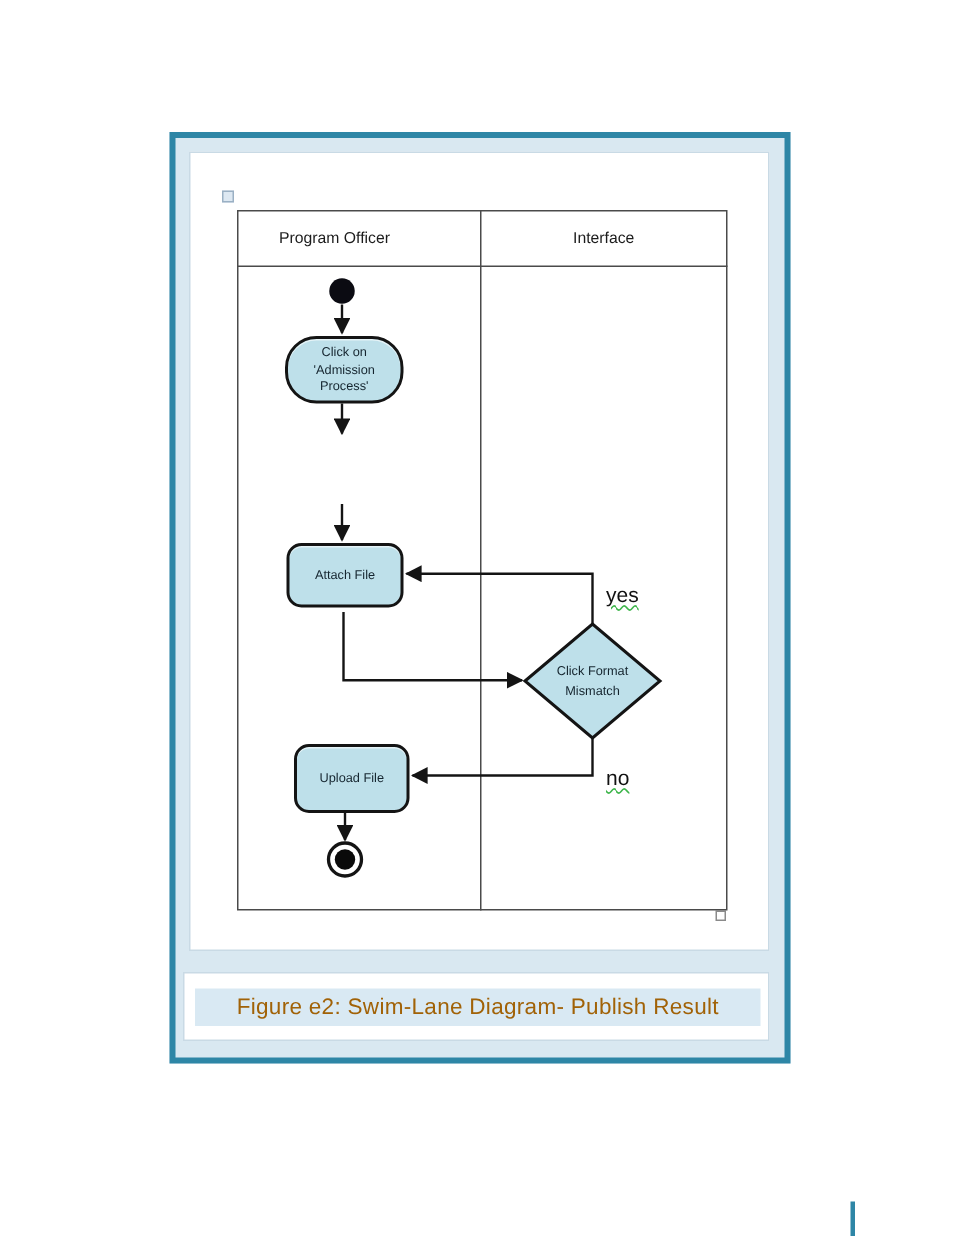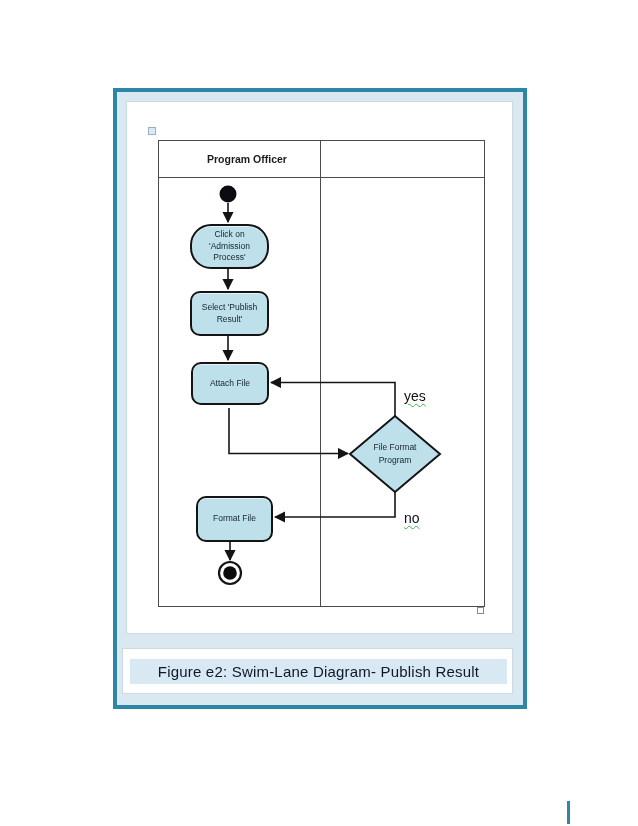--- a/index.html
+++ b/index.html
@@ -10,29 +10,29 @@
 
   
   .figure-frame { left:113px; top:88px; width:414px; height:621px;
                   border:4px solid #2e86a6; background:#d9e8f1; }
   .diagram-panel { left:126px; top:101px; width:387px; height:533px;
                    background:#ffffff; border:1px solid #c9dae5; }
   .caption-panel { left:122px; top:648px; width:391px; height:46px;
                    background:#ffffff; border:1px solid #c9dae5; }
   .caption-bar { left:130px; top:659px; width:377px; height:25px; background:#d9e9f3;
                  display:flex; align-items:center; justify-content:center; }
-  .caption-text { font-size:15px; color:#0f172a; letter-spacing:.2px; }
+  .caption-text { font-size:15px; color:#a16207; letter-spacing:.2px; }
 
   
   .swim-table { left:158px; top:140px; width:327px; height:467px; border:1px solid #4a4a4a; }
   .lane-divider { left:320px; top:140px; width:1px; height:467px; background:#4a4a4a; }
   .header-line { left:158px; top:177px; width:327px; height:1px; background:#4a4a4a; }
   .lane-header { height:37px; display:flex; align-items:center; justify-content:center;
                  font-size:10.5px; color:#1c1c1c; }
-  .lane-header.one { left:166px; top:140px; width:162px;font-weight:bold; }
+  .lane-header.one { left:142px; top:140px; width:162px; }
   .lane-header.two { left:320px; top:140px; width:165px; }
 
   .table-handle { left:148px; top:127px; width:8px; height:8px;
                   border:1px solid #9ab0c4; background:#dde8f2; }
   .resize-handle { left:477px; top:607px; width:7px; height:7px;
                    border:1px solid #8a8a8a; background:#fdfdfd; }
 
   
   .node { position:absolute; background:#bee0ea; border:2px solid #141414; border-radius:10px;
           display:flex; align-items:center; justify-content:center; text-align:center;
@@ -70,20 +70,21 @@
   <div class="abs figure-frame"></div>
   <div class="abs diagram-panel"></div>
 
   <div class="abs table-handle"></div>
   <div class="abs resize-handle"></div>
 
   <div class="abs swim-table"></div>
   <div class="abs lane-divider"></div>
   <div class="abs header-line"></div>
   <div class="abs lane-header one">Program Officer</div>
+  <div class="abs lane-header two">Interface</div>
 
   <svg class="flow-overlay" viewBox="0 0 638 826" xmlns="http://www.w3.org/2000/svg">
     <defs>
       <marker id="arrow" viewBox="0 0 10 10" refX="9" refY="5" markerWidth="7" markerHeight="7" orient="auto-start-reverse">
         <path d="M0,0 L10,5 L0,10 z" fill="#141414"></path>
       </marker>
     </defs>
     <polyline points="228,203 228,222" fill="none" stroke="#141414" stroke-width="1.6" marker-end="url(#arrow)"></polyline>
     <polyline points="228,269 228,289" fill="none" stroke="#141414" stroke-width="1.6" marker-end="url(#arrow)"></polyline>
     <polyline points="228,336 228,360" fill="none" stroke="#141414" stroke-width="1.6" marker-end="url(#arrow)"></polyline>
@@ -92,24 +93,23 @@
     <polyline points="395,492 395,517 275,517" fill="none" stroke="#141414" stroke-width="1.6" marker-end="url(#arrow)"></polyline>
     <polyline points="230,542 230,560" fill="none" stroke="#141414" stroke-width="1.6" marker-end="url(#arrow)"></polyline>
 
     <circle cx="228" cy="194" r="8.5" fill="#0b0b12"></circle>
     <polygon points="350,454 395,416 440,454 395,492" fill="#bee0ea" stroke="#141414" stroke-width="2"></polygon>
     <circle cx="230" cy="573" r="11" fill="#ffffff" stroke="#141414" stroke-width="2.2"></circle>
     <circle cx="230" cy="573" r="6.8" fill="#0a0a0a"></circle>
   </svg>
 
   <div class="node node-click">Click on 'Admission Process'</div>
-  <div class="node node-select">Select 'Publish Result'</div>
   <div class="node node-attach">Attach File</div>
-  <div class="abs diamond-label">File Format Program</div>
-  <div class="node node-upload">Format File</div>
+  <div class="abs diamond-label">Click Format Mismatch</div>
+  <div class="node node-upload">Upload File</div>
 
   <div class="edge-label yes">yes</div>
   <div class="edge-label no">no</div>
 
   <div class="abs caption-panel"></div>
   <div class="abs caption-bar">
     <span class="caption-text">Figure e2: Swim-Lane Diagram- Publish Result</span>
   </div>
 
   <div class="abs pgtail"></div>

